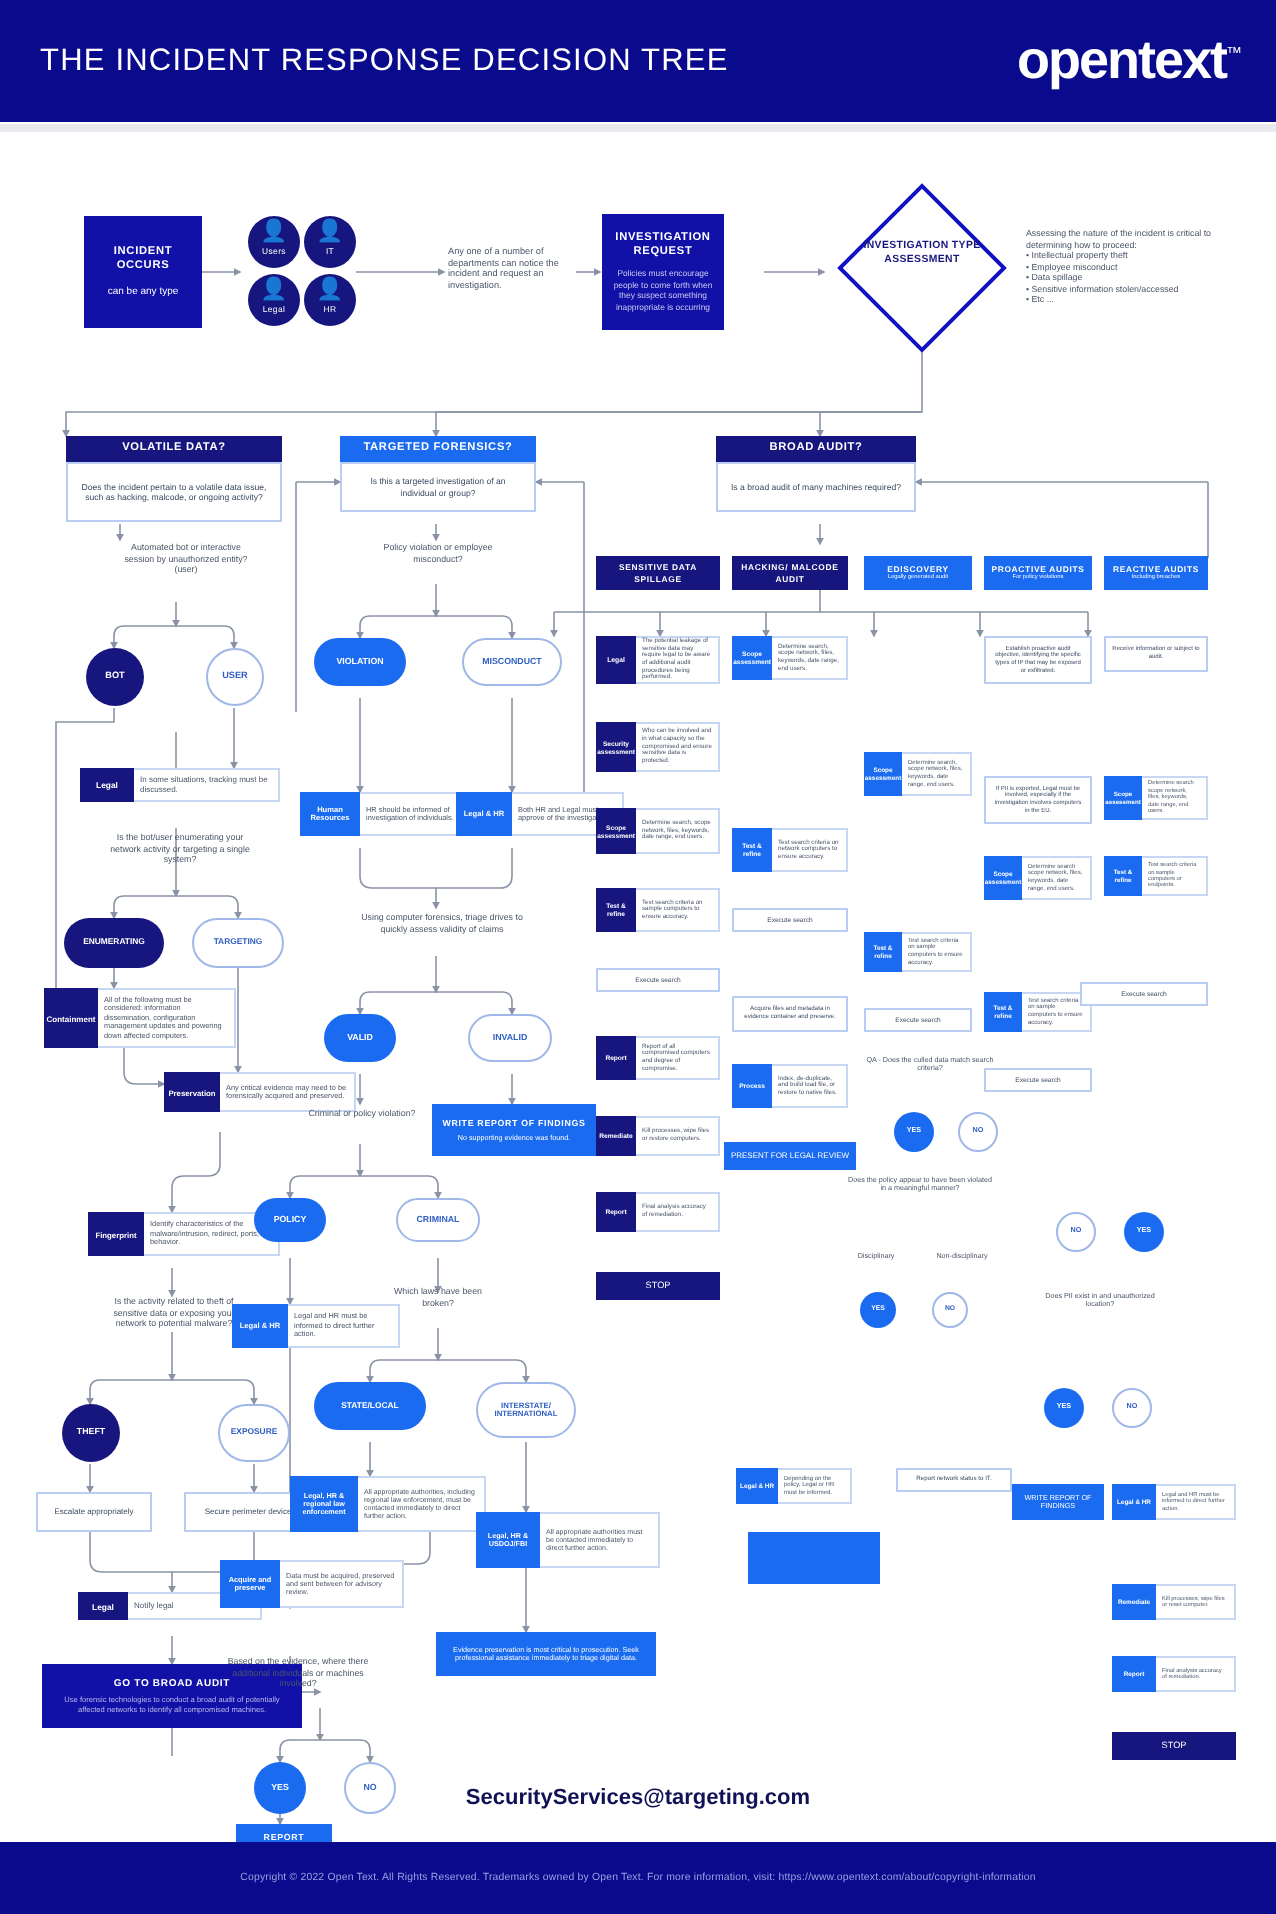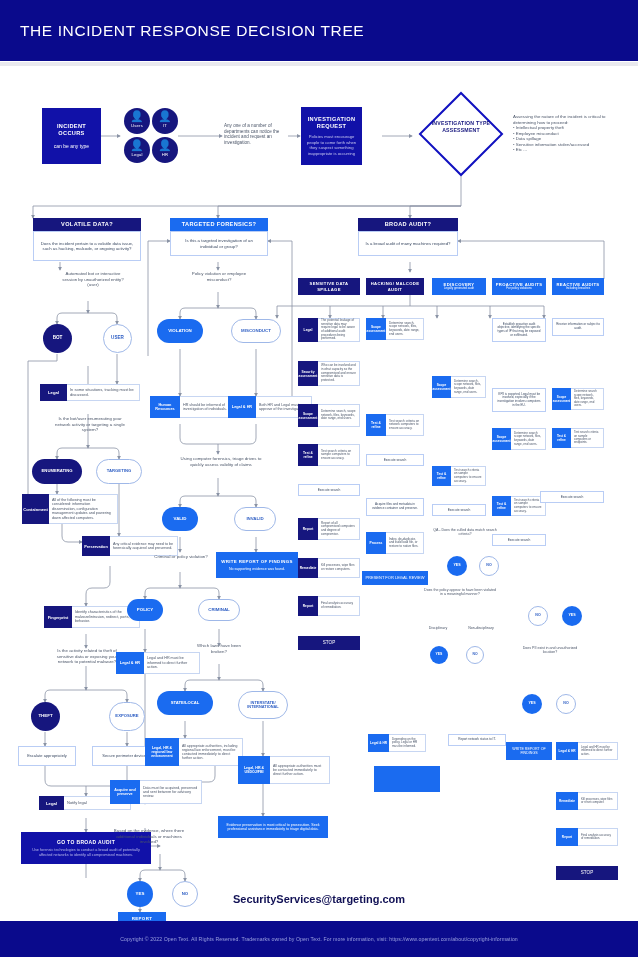--- a/index.html
+++ b/index.html
@@ -116,20 +116,23 @@
     background:#0a0a8c; color:#9aa0e0;
     display:flex; align-items:center; justify-content:center;
     font-size:5.2px; letter-spacing:0.1px;
   }
 </style>
 </head>
 <body>
 
 <div id="header">
   <div id="header-title">THE INCIDENT RESPONSE DECISION TREE</div>
+  <div id="brand">
+    <span>opentext</span><span class="tm">™</span>
+  </div>
 </div>
 <div id="header-rule"></div>
 
 <div id="canvas">
 
   <svg id="svg-layer" viewBox="0 0 638 855">
     <defs>
       <marker id="ah" markerWidth="5" markerHeight="5" refX="4" refY="2.5" orient="auto">
         <path d="M0,0 L5,2.5 L0,5 z" fill="#8a93a5"></path>
       </marker>

